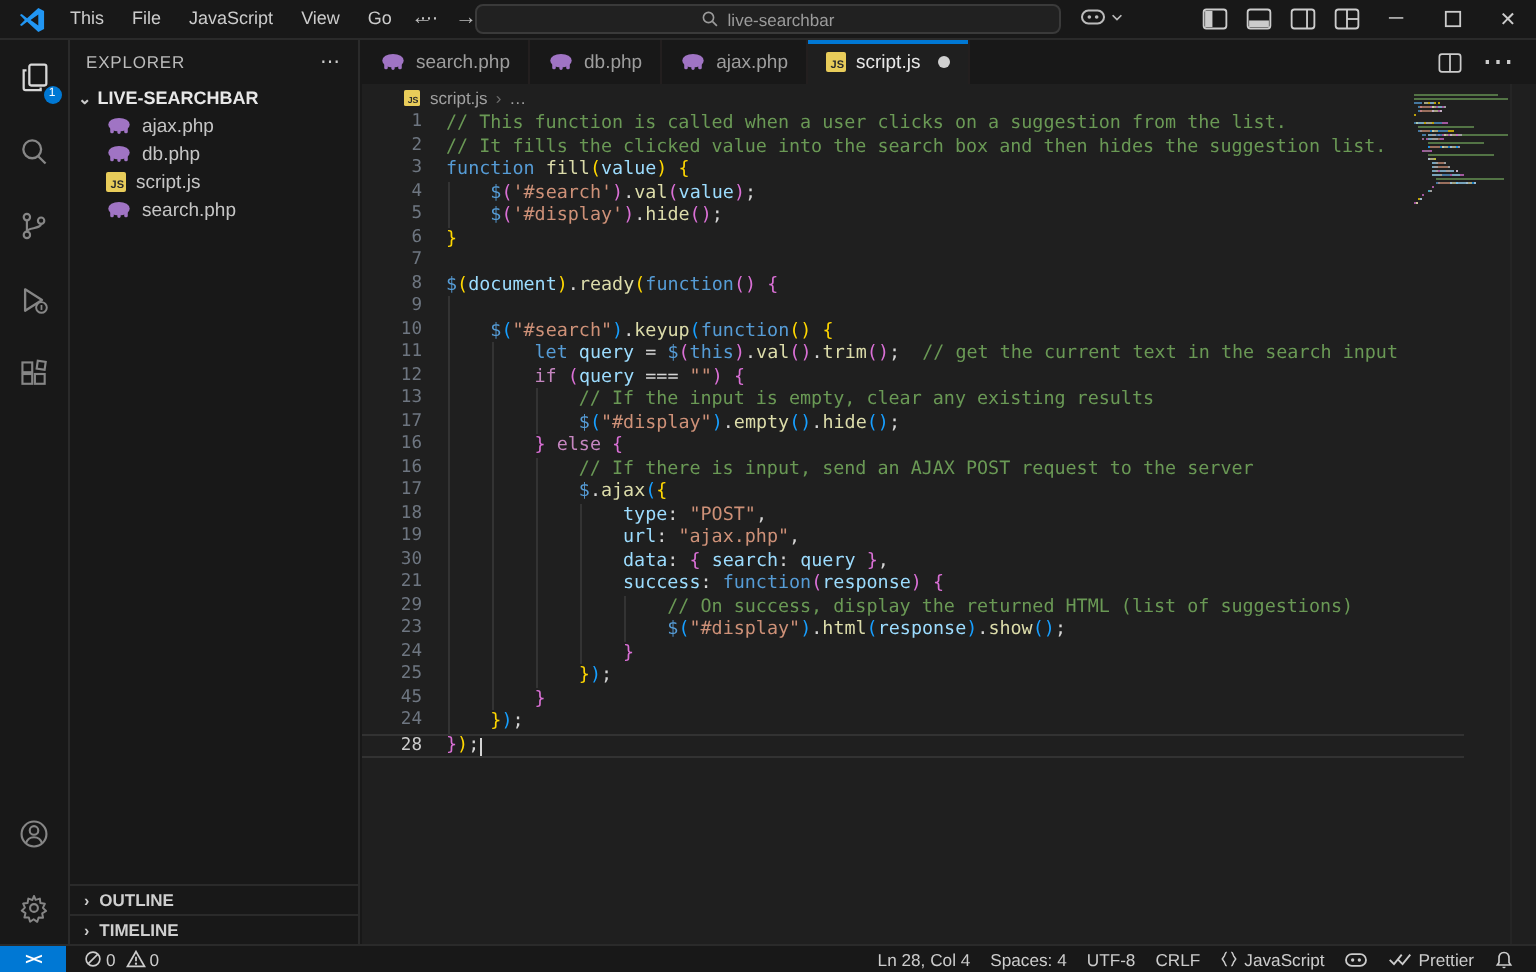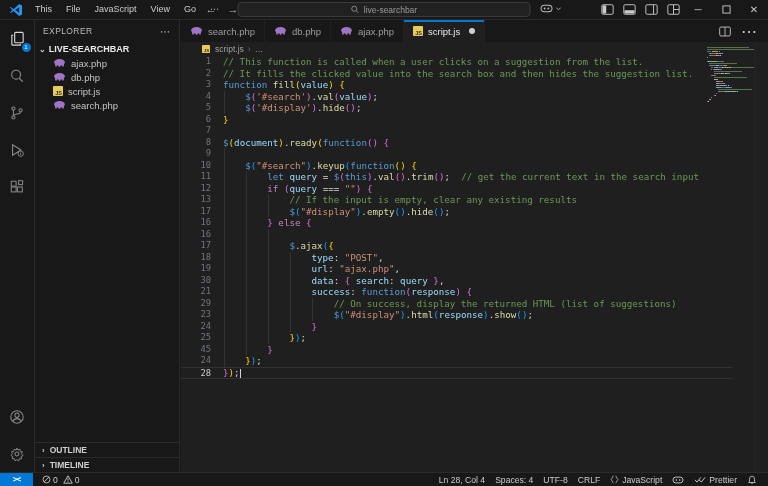--- a/index.html
+++ b/index.html
@@ -392,21 +392,21 @@
         <div class="line">
           <span class="num">17</span>
           <span class="content"><span class="guide" style="left: 1px;"></span><span class="guide" style="left: 23.08px;"></span><span class="guide" style="left: 45.16px;"></span><span style="color: rgb(212, 212, 212);">            </span><span style="color: rgb(86, 156, 214);">$</span><span style="color: rgb(23, 159, 255);">(</span><span style="color: rgb(206, 145, 120);">"#display"</span><span style="color: rgb(23, 159, 255);">)</span><span style="color: rgb(212, 212, 212);">.</span><span style="color: rgb(220, 220, 170);">empty</span><span style="color: rgb(23, 159, 255);">(</span><span style="color: rgb(23, 159, 255);">)</span><span style="color: rgb(212, 212, 212);">.</span><span style="color: rgb(220, 220, 170);">hide</span><span style="color: rgb(23, 159, 255);">(</span><span style="color: rgb(23, 159, 255);">)</span><span style="color: rgb(212, 212, 212);">;</span></span>
         </div>
         <div class="line">
           <span class="num">16</span>
           <span class="content"><span class="guide" style="left: 1px;"></span><span class="guide" style="left: 23.08px;"></span><span style="color: rgb(212, 212, 212);">        </span><span style="color: rgb(218, 112, 214);">}</span><span style="color: rgb(212, 212, 212);"> </span><span style="color: rgb(197, 134, 192);">else</span><span style="color: rgb(212, 212, 212);"> </span><span style="color: rgb(218, 112, 214);">{</span></span>
         </div>
         <div class="line">
           <span class="num">16</span>
-          <span class="content"><span class="guide" style="left: 1px;"></span><span class="guide" style="left: 23.08px;"></span><span class="guide" style="left: 45.16px;"></span><span style="color: rgb(212, 212, 212);">            </span></span>
+          <span class="content"><span class="guide" style="left: 1px;"></span><span class="guide" style="left: 23.08px;"></span><span class="guide" style="left: 45.16px;"></span><span style="color: rgb(212, 212, 212);">            </span><span style="color: rgb(106, 153, 85);">// If there is input, send an AJAX POST request to the server</span></span>
         </div>
         <div class="line">
           <span class="num">17</span>
           <span class="content"><span class="guide" style="left: 1px;"></span><span class="guide" style="left: 23.08px;"></span><span class="guide" style="left: 45.16px;"></span><span style="color: rgb(212, 212, 212);">            </span><span style="color: rgb(86, 156, 214);">$</span><span style="color: rgb(212, 212, 212);">.</span><span style="color: rgb(220, 220, 170);">ajax</span><span style="color: rgb(23, 159, 255);">(</span><span style="color: rgb(255, 215, 0);">{</span></span>
         </div>
         <div class="line">
           <span class="num">18</span>
           <span class="content"><span class="guide" style="left: 1px;"></span><span class="guide" style="left: 23.08px;"></span><span class="guide" style="left: 45.16px;"></span><span class="guide" style="left: 67.24px;"></span><span style="color: rgb(212, 212, 212);">                </span><span style="color: rgb(156, 220, 254);">type</span><span style="color: rgb(212, 212, 212);">: </span><span style="color: rgb(206, 145, 120);">"POST"</span><span style="color: rgb(212, 212, 212);">,</span></span>
         </div>
         <div class="line">

